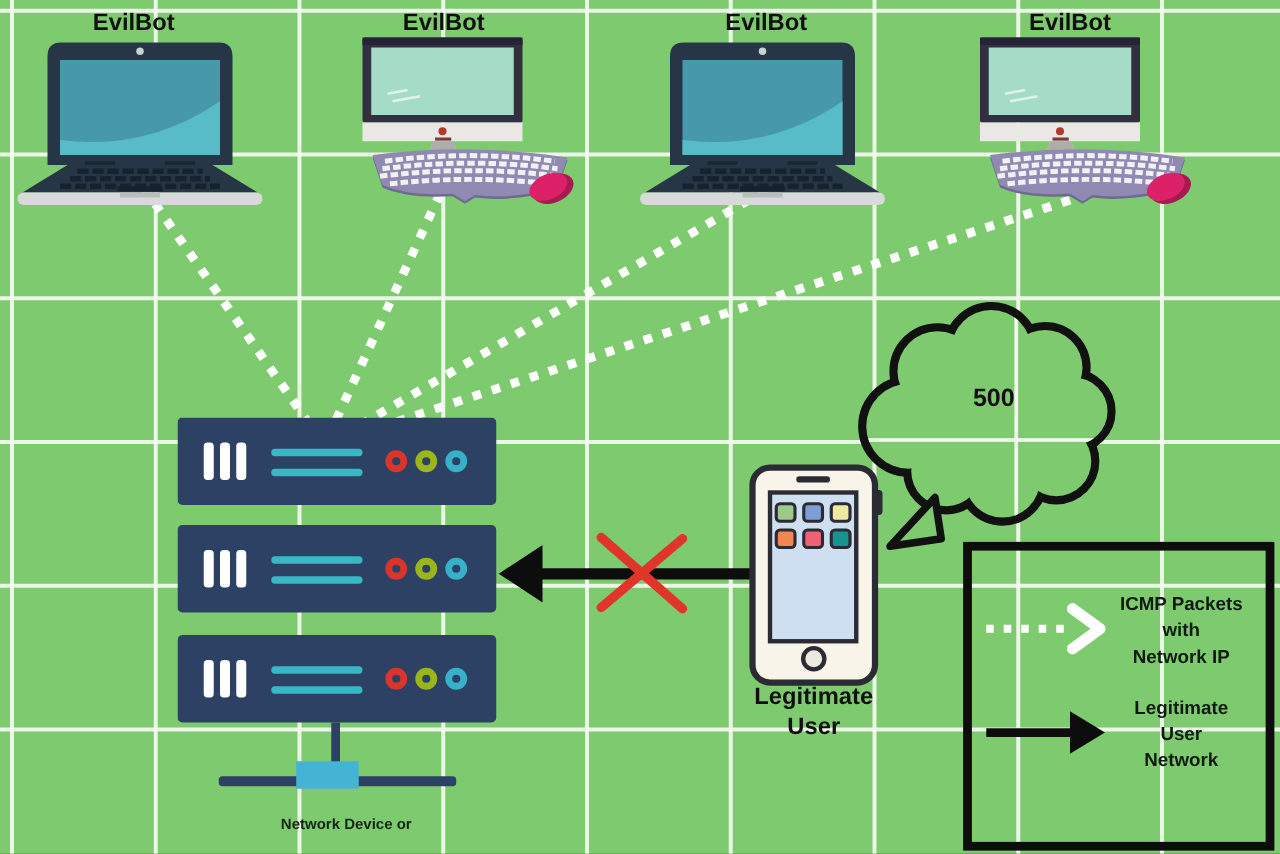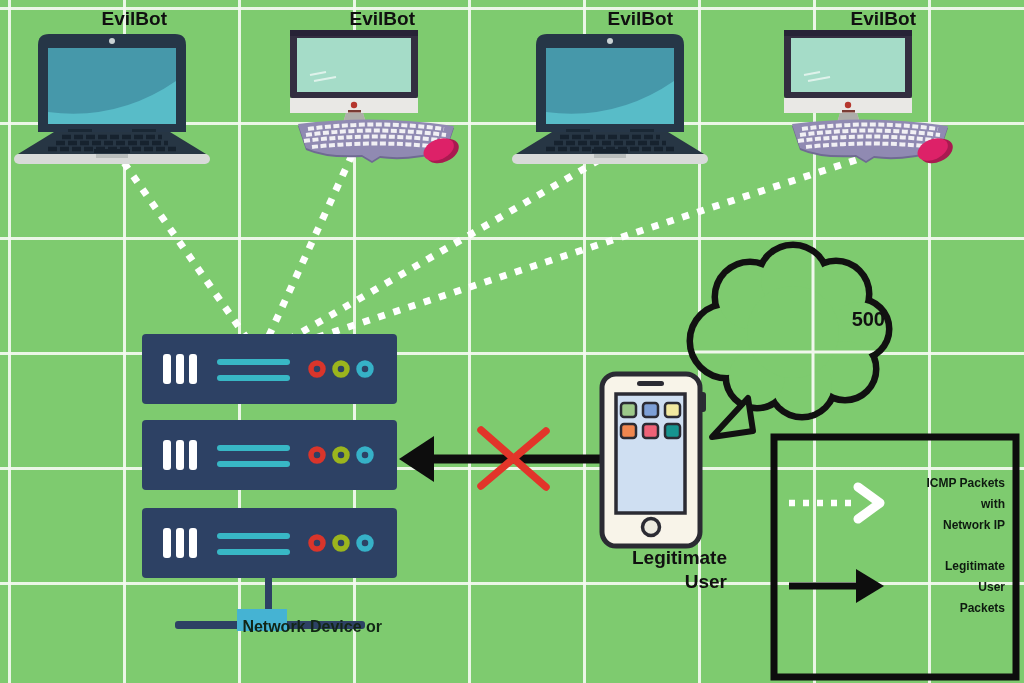--- a/index.html
+++ b/index.html
@@ -7,26 +7,26 @@
     position:relative;width:1024px;height:683px;overflow:hidden;
     background-color:#7ecb6f;
     background-image:
       linear-gradient(90deg, rgba(244,250,240,.92) 0 3px, transparent 3px),
       linear-gradient(180deg, rgba(244,250,240,.92) 0 3px, transparent 3px);
     background-size:115px 115px, 115px 115px;
     background-position:8px 0, 0 7px;
     font-family:"Liberation Sans", sans-serif;
   }
   .scene{position:absolute;left:0;top:0;}
-  .lbl{position:absolute;text-align:right;font-weight:bold;color:#101010;white-space:nowrap;}
+  .lbl{position:absolute;text-align:center;font-weight:bold;color:#101010;white-space:nowrap;}
   .evil{width:120px;top:8px;font-size:19px;}
   .cloudtxt{left:705px;top:304px;width:180px;font-size:20px;line-height:30px;white-space:normal;}
   .usertxt{left:575px;top:546px;width:152px;font-size:19px;line-height:24px;white-space:normal;}
-  .nettxt{left:172px;top:616px;width:210px;font-size:16px;line-height:22px;color:#122616;white-space:normal;}
-  .legtxt{width:120px;font-size:12px;line-height:21px;white-space:normal;color:#0e1a10;}
+  .nettxt{left:172px;top:648px;width:210px;font-size:12px;line-height:22px;color:#122616;white-space:normal;}
+  .legtxt{width:120px;font-size:15px;line-height:21px;white-space:normal;color:#0e1a10;}
   .leg1{left:885px;top:473px;}
   .leg2{left:885px;top:556px;}
 </style>
 </head>
 <body>
 
 <div class="stage">
 
   <svg class="scene" width="1024" height="683" viewBox="0 0 1024 683">
     <defs>
@@ -215,16 +215,16 @@
 
   <div class="lbl legtxt leg1">
     <div>ICMP Packets</div>
     <div>with</div>
     <div>Network IP</div>
   </div>
 
   <div class="lbl legtxt leg2">
     <div>Legitimate</div>
     <div>User</div>
-    <div>Packets</div>
+    <div>Network</div>
   </div>
 
 </div>
 
 </body></html>

